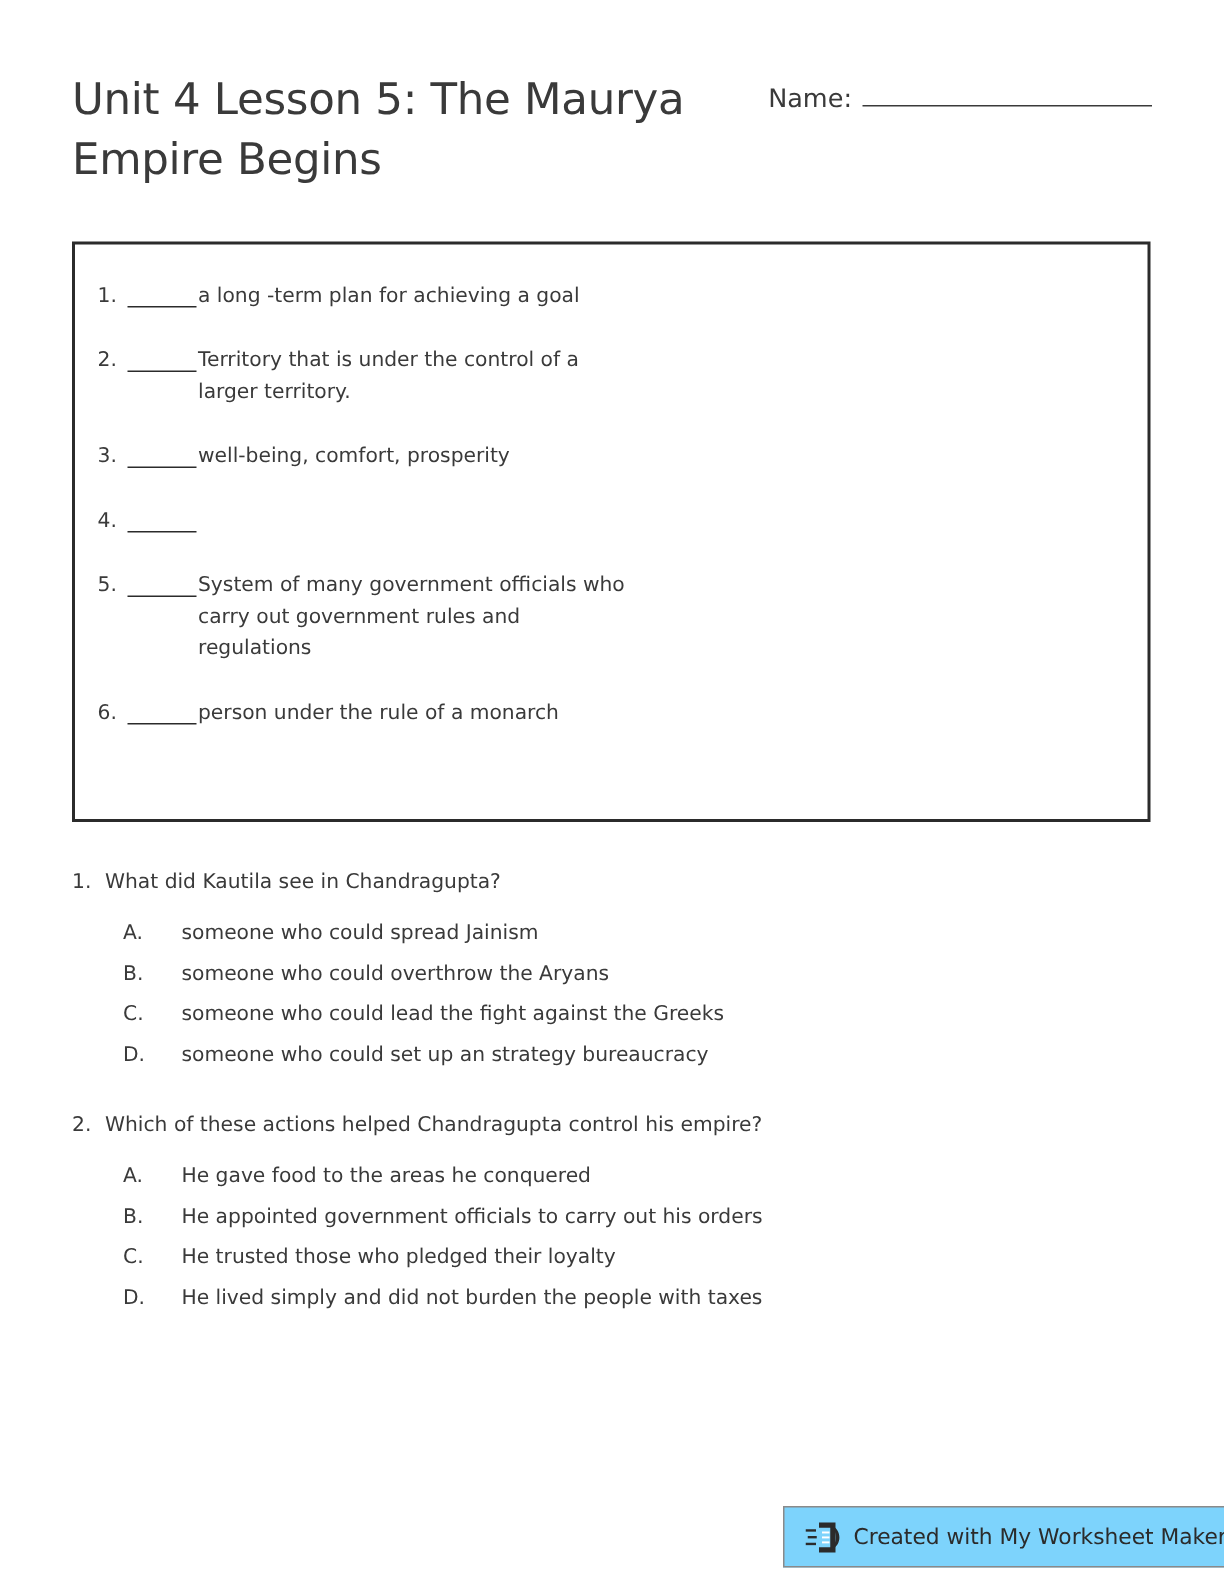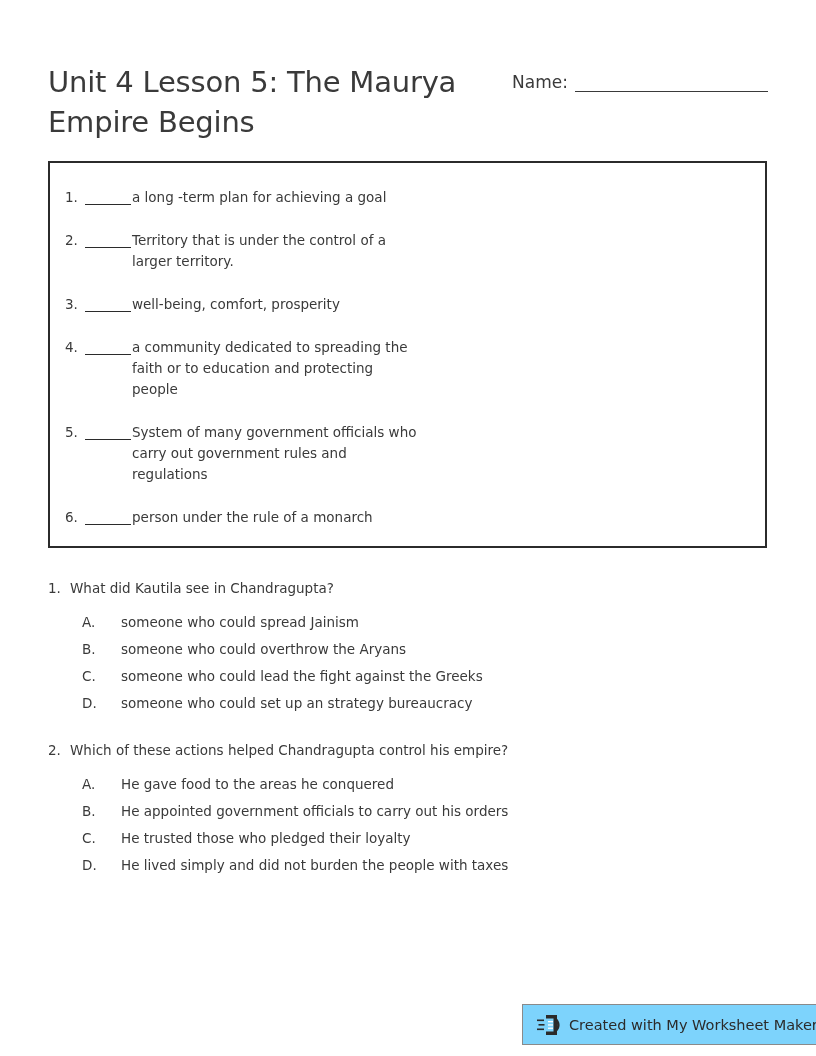--- a/index.html
+++ b/index.html
@@ -13,37 +13,37 @@
     position: relative;
     font-family: "DejaVu Sans", "Liberation Sans", sans-serif;
     color: #3a3a3a;
     overflow: hidden;
   }
 
   
   .header {
     position: absolute;
     left: 48px;
-    top: 62px;
+    top: 46px;
     width: 720px;
     display: flex;
     align-items: flex-start;
     justify-content: space-between;
   }
   .title {
     font-size: 29px;
     line-height: 40px;
     font-weight: 400;
     color: #3a3a3a;
     width: 430px;
     letter-spacing: -0.2px;
   }
   .name-block {
     display: flex;
-    align-items: flex-end;
+    align-items: flex-start;
     padding-top: 10px;
   }
   .name-label {
     font-size: 17px;
     color: #3a3a3a;
     white-space: nowrap;
   }
   .name-rule {
     display: inline-block;
     width: 193px;
@@ -209,21 +209,20 @@
 
       <div class="match-item">
         <span class="match-num">3.</span>
         <span class="match-blank"></span>
         <span class="match-text">well-being, comfort, prosperity</span>
       </div>
 
       <div class="match-item">
         <span class="match-num">4.</span>
         <span class="match-blank"></span>
-        <span class="match-text">a community dedicated to spreading the faith or to education and protecting people</span>
       </div>
 
       <div class="match-item">
         <span class="match-num">5.</span>
         <span class="match-blank"></span>
         <span class="match-text">System of many government officials who carry out government rules and regulations</span>
       </div>
 
       <div class="match-item">
         <span class="match-num">6.</span>

